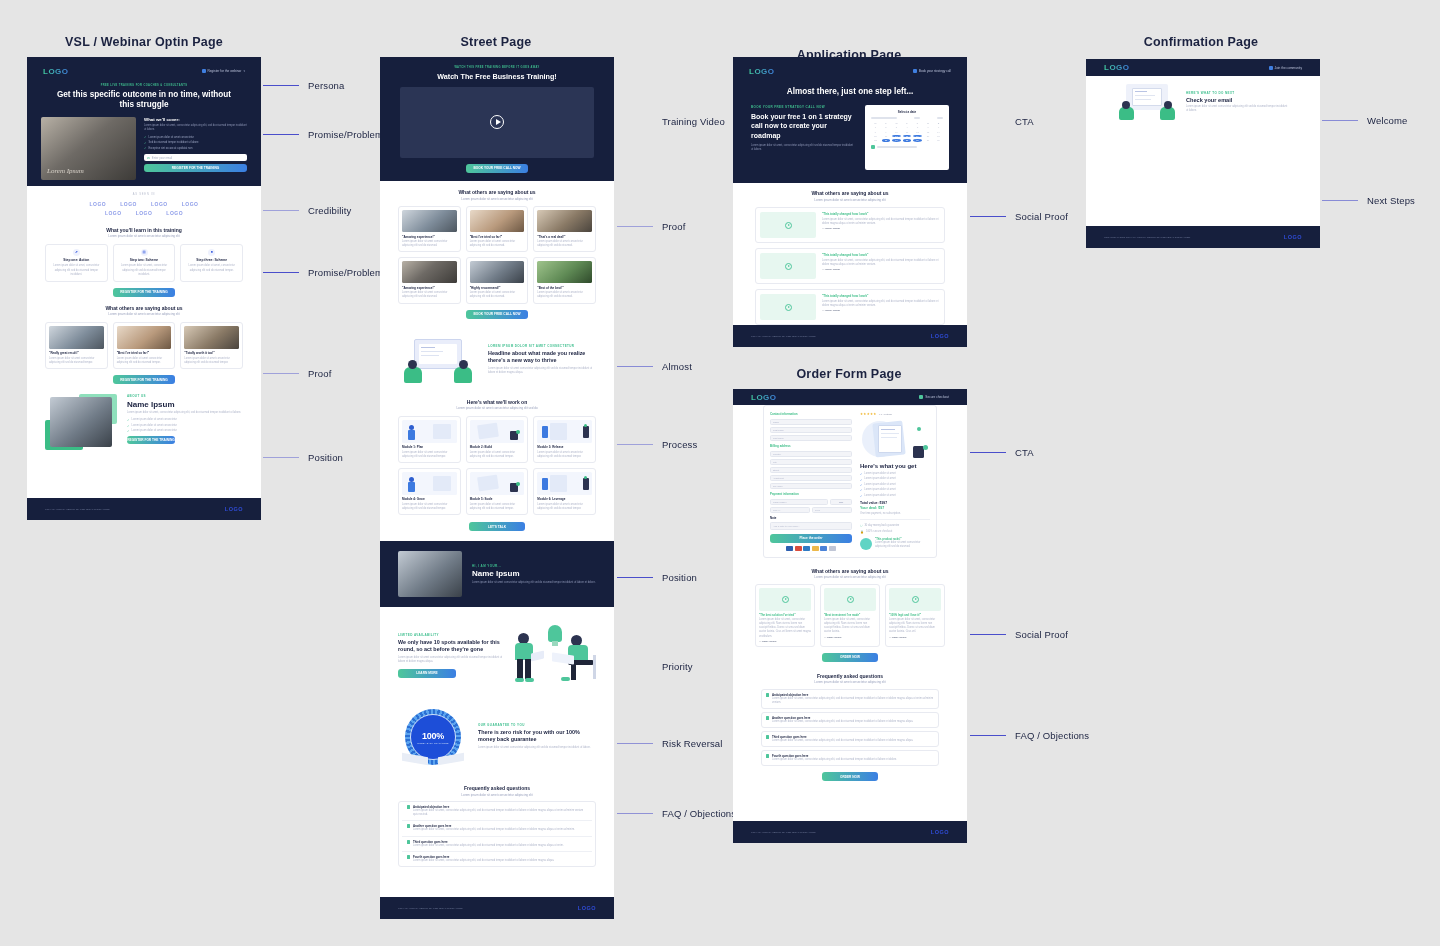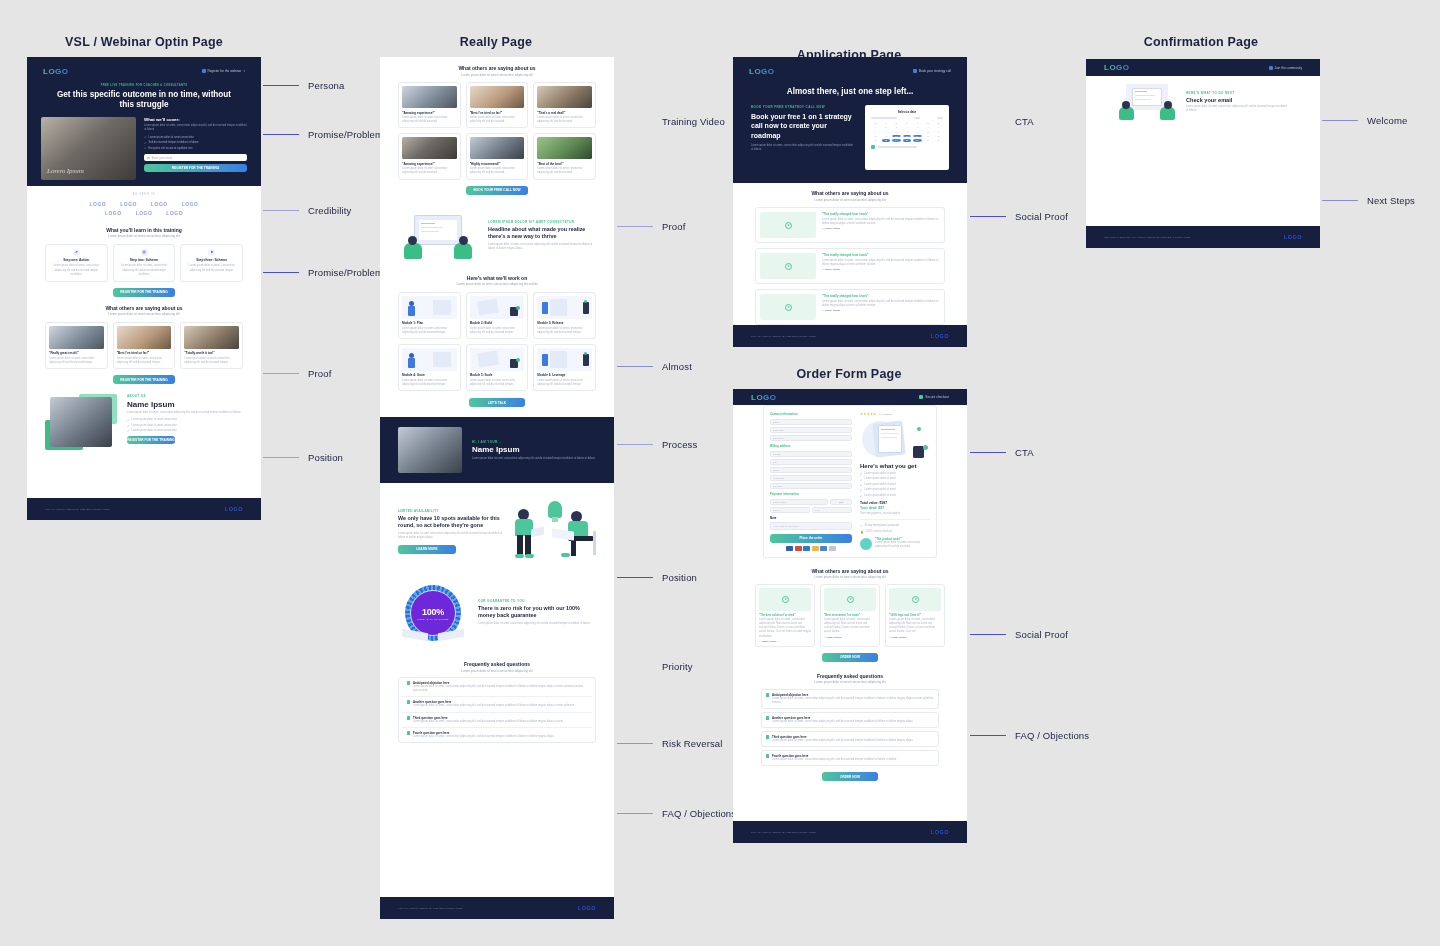--- a/index.html
+++ b/index.html
@@ -51,21 +51,21 @@
   .greenbox{ background:#e7f7f0; border-radius:2px;}
   .faq-row{ border-bottom:1px solid #eef0f5; padding:3px 5px;}
   .faq-ic{ width:3px;height:4px;background:#4ec69b;border-radius:.5px;display:inline-block;margin-right:3px;}
   .input{ background:#f3f4f8; border:1px solid #e4e7ef; border-radius:1.5px; height:6px;}
   .smalltxt{ font-size:2.6px;color:#aeb4c9;line-height:1.6;}
 </style>
 </head>
 <body>
 
 <div class="col-title" style="left:144px;top:35px">VSL / Webinar Optin Page</div>
-<div class="col-title" style="left:496px;top:35px">Really Page</div>
+<div class="col-title" style="left:496px;top:35px">Street Page</div>
 <div class="col-title" style="left:849px;top:48px">Application Page</div>
 <div class="col-title" style="left:1201px;top:35px">Confirmation Page</div>
 <div class="col-title" style="left:849px;top:367px">Order Form Page</div>
 
 <div class="mock" style="left:27px;top:57px;width:234px;height:463px;">
 
   <div class="navy" style="height:129px;padding-top:6px;">
     <div class="navbar">
       <span class="logo">LOGO</span>
       <span class="navlink">
@@ -219,20 +219,30 @@
     <div class="leader" style="width:36px;opacity:.45"></div>
     <span class="lbl">Proof</span>
   </div>
 <div class="ann" style="left:263px;top:452px">
     <div class="leader" style="width:36px;opacity:.45"></div>
     <span class="lbl">Position</span>
   </div>
 
 <div class="mock" style="left:380px;top:57px;width:234px;height:862px;">
 
+  <div class="navy" style="height:124px;padding:9px 20px 0;">
+    <div class="eyebrow c" style="font-size:2.6px;margin-bottom:2.5px">WATCH THIS FREE TRAINING BEFORE IT GOES AWAY</div>
+    <div class="h1" style="font-size:7.2px;margin-bottom:6px">Watch The Free Business Training!</div>
+    <div style="height:71px;background:#2b3555;border-radius:2px;display:flex;align-items:center;justify-content:center;">
+      <div class="playring">
+          <div class="play"></div>
+        </div>
+    </div>
+    <div class="btn" style="width:62px;height:9px;margin:6px auto 0">BOOK YOUR FREE CALL NOW</div>
+  </div>
 
   <div style="padding:8px 18px 0;">
     <div class="h2" style="font-size:5px">What others are saying about us</div>
     <div class="sub" style="margin:1.5px 0 5px">Lorem ipsum dolor sit amet consectetur adipiscing elit</div>
     <div style="display:flex;gap:5px;margin-bottom:5px">
       <div class="card" style="flex:1;padding:3px;">
         <div class="photo2" style="height:22px;border-radius:1.5px;margin-bottom:2.5px"></div>
         <div style="font-size:3px;font-weight:700;margin-bottom:1.5px">"Amazing experience!"</div>
         <div class="smalltxt">Lorem ipsum dolor sit amet consectetur adipiscing elit sed do eiusmod.</div>
       </div>
@@ -384,21 +394,21 @@
       <div style="position:absolute;right:20px;top:39px;width:5px;height:16px;background:#1f2538"></div>
       <div style="position:absolute;right:26px;top:52px;width:9px;height:4px;background:#4ec69b;border-radius:2px"></div>
       <div style="position:absolute;right:22px;top:29px;width:22px;height:9px;background:#eef2fb;border-radius:1px;transform:skewY(8deg)"></div>
       <div style="position:absolute;right:0;top:30px;width:3px;height:24px;background:#cfd6e6"></div>
     </div>
   </div>
 
   <div style="display:flex;gap:10px;padding:22px 18px 0;align-items:center">
     <div style="width:70px;height:58px;position:relative;flex:0 0 70px">
       <div style="position:absolute;left:7px;top:2px;width:56px;height:56px;border-radius:50%;background:repeating-conic-gradient(#2a6fd4 0 5deg,#5aa3ef 5deg 10deg)"></div>
-      <div style="position:absolute;left:12px;top:7px;width:46px;height:46px;border-radius:50%;background:#6d28d9;border:1.5px solid #cfe0f8;display:flex;flex-direction:column;align-items:center;justify-content:center;">
+      <div style="position:absolute;left:12px;top:7px;width:46px;height:46px;border-radius:50%;background:#1d4ed8;border:1.5px solid #cfe0f8;display:flex;flex-direction:column;align-items:center;justify-content:center;">
         <span style="color:#fff;font-weight:800;font-size:9px;letter-spacing:-.3px">100%</span>
         <span style="color:#cfe0f8;font-size:2.1px;letter-spacing:.2px;margin-top:1px">MONEY BACK GUARANTEE</span>
       </div>
       <div style="position:absolute;left:4px;bottom:2px;width:26px;height:8px;background:#e8edf6;transform:skewY(10deg)"></div>
       <div style="position:absolute;right:4px;bottom:2px;width:26px;height:8px;background:#e8edf6;transform:skewY(-10deg)"></div>
     </div>
     <div style="flex:1">
       <div class="eyebrow" style="margin-bottom:2px">OUR GUARANTEE TO YOU</div>
       <div style="font-size:5.4px;font-weight:700;line-height:1.35;margin-bottom:2.5px">There is zero risk for you with our 100% money back guarantee</div>
       <div class="smalltxt">Lorem ipsum dolor sit amet consectetur adipiscing elit sed do eiusmod tempor incididunt ut labore.</div>

